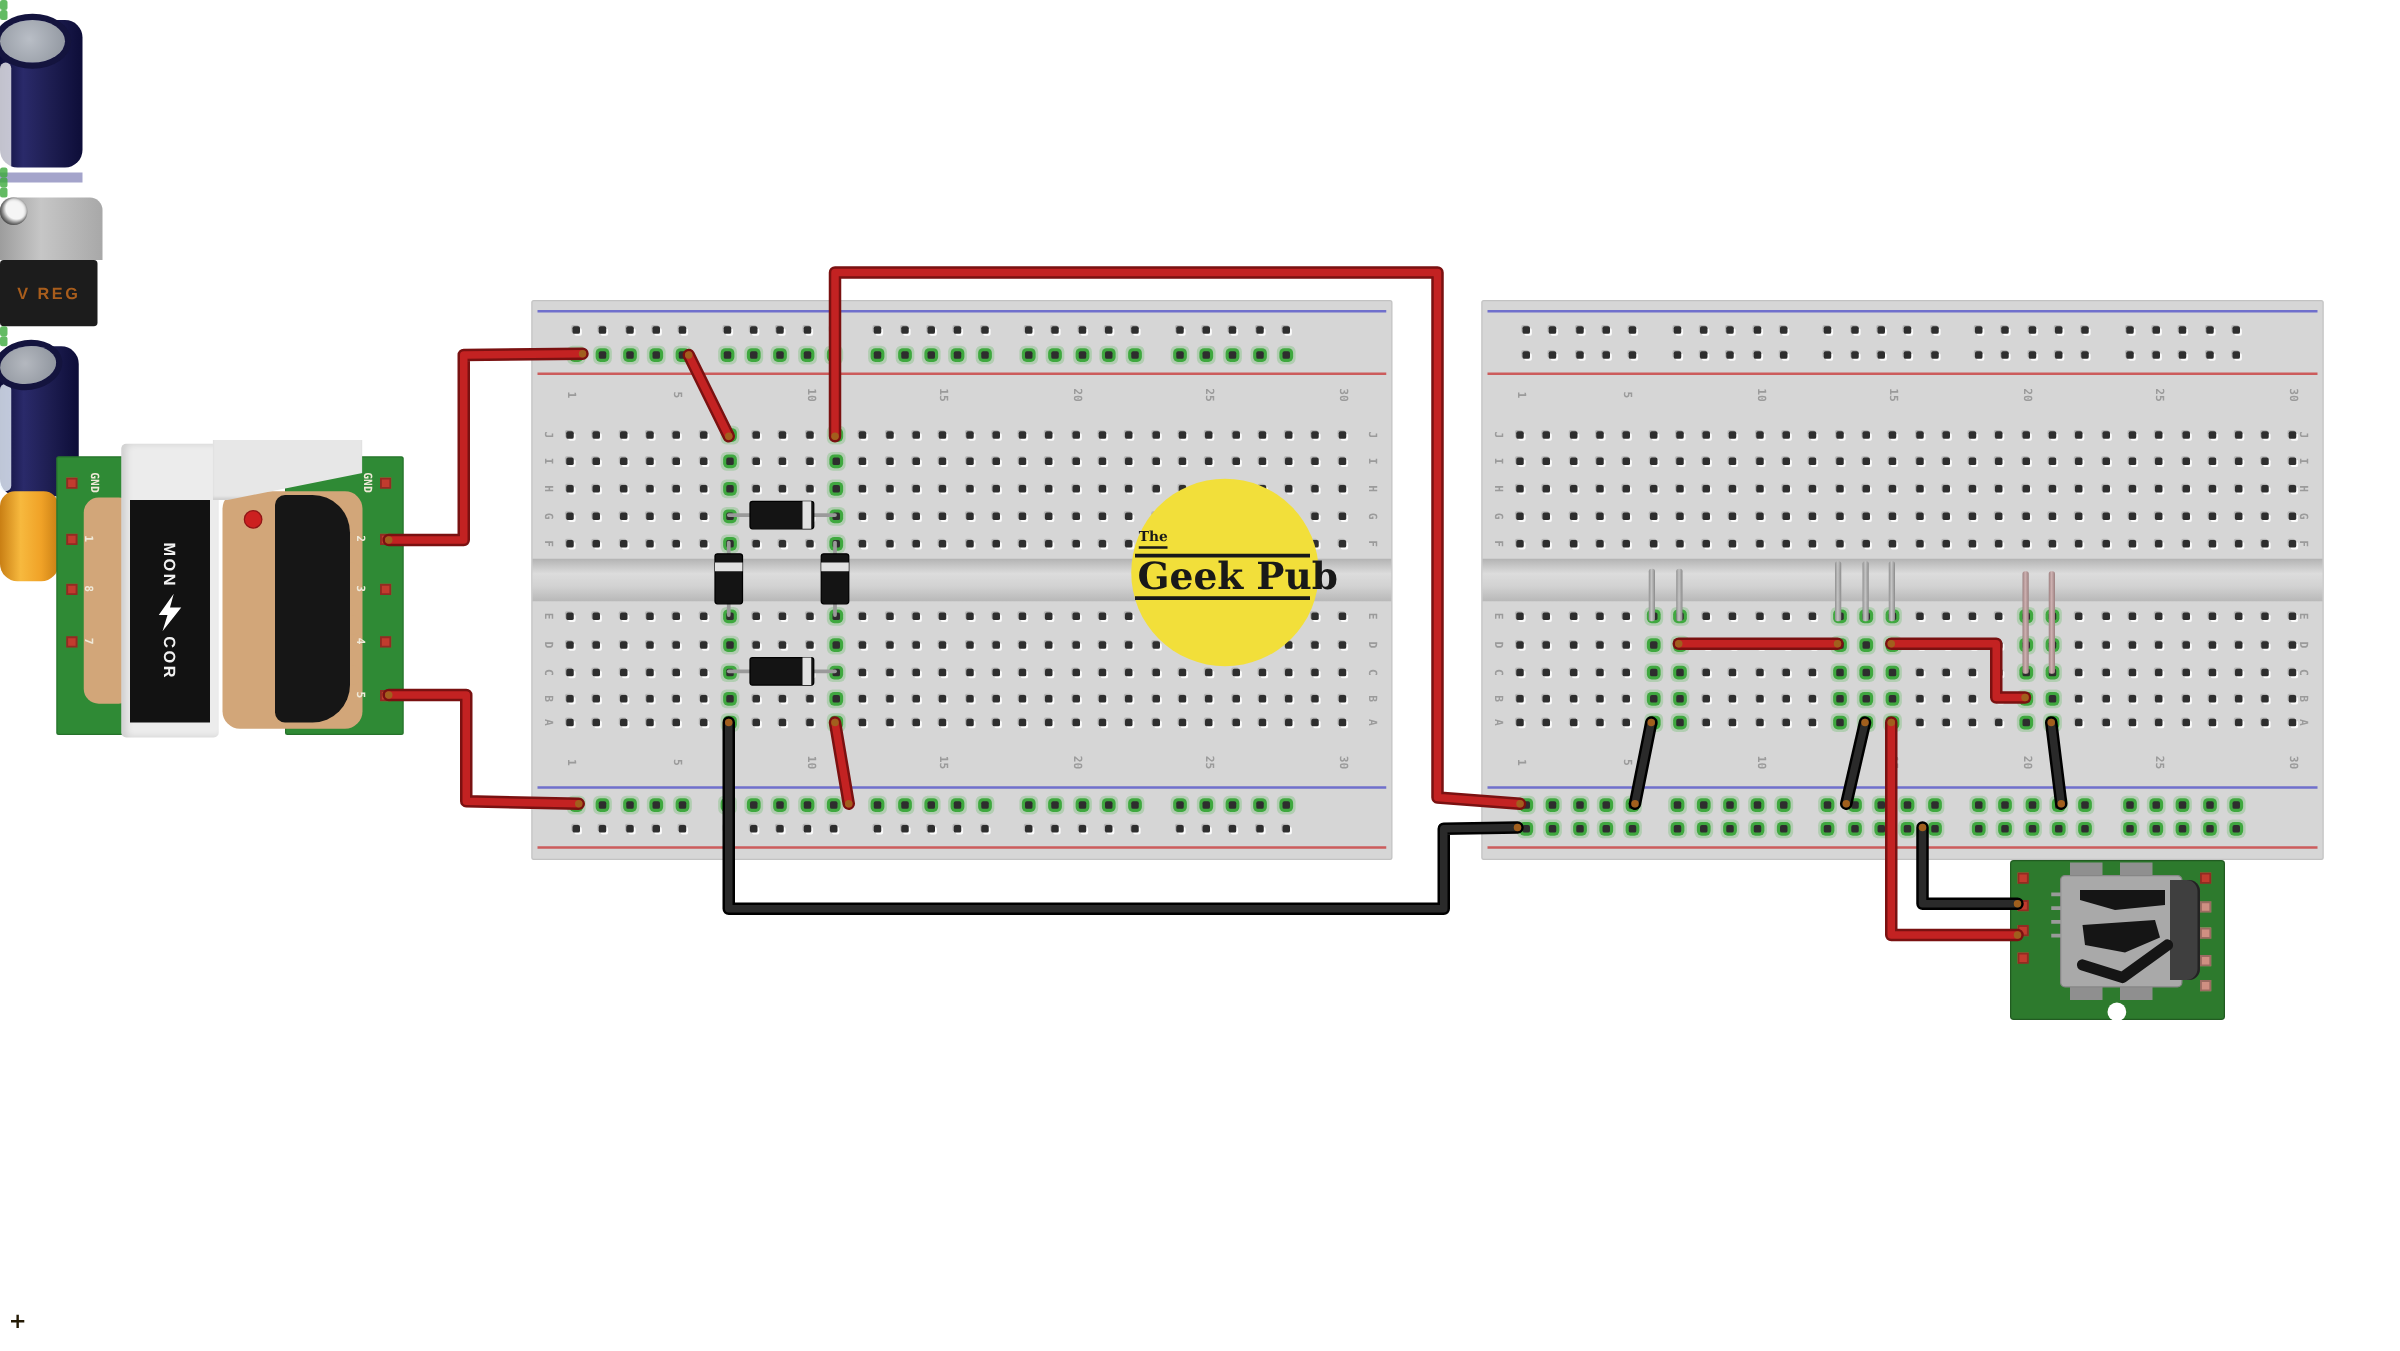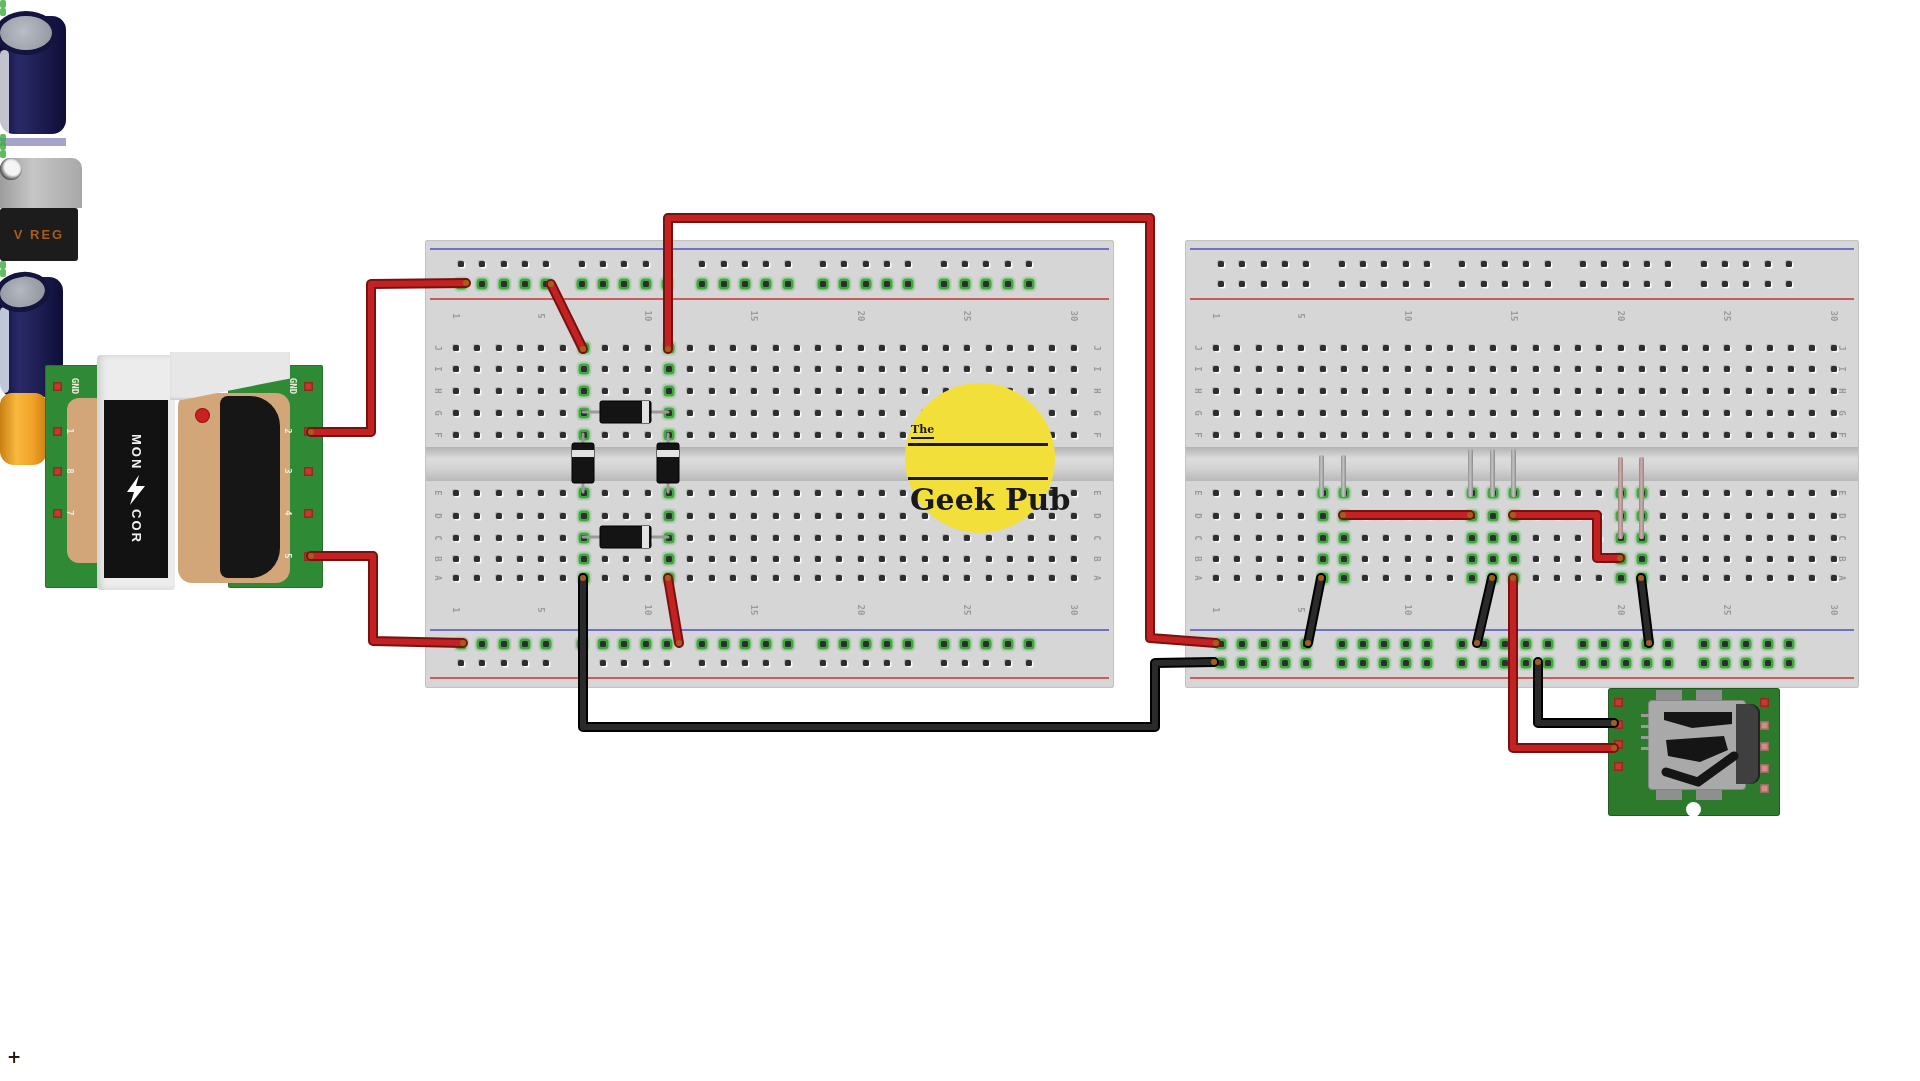--- a/index.html
+++ b/index.html
@@ -14,21 +14,21 @@
   .channel{position:absolute;left:0;background:linear-gradient(#b3b3b3,#dcdcdc 35%,#d2d2d2 65%,#b8b8b8);}
   .blabel{position:absolute;font:bold 9px "DejaVu Sans Mono",monospace;color:#9b9b9b;
           transform:rotate(90deg);transform-origin:center;width:18px;text-align:center;margin-left:-9px;}
   .pcb{position:absolute;background:#2f8a35;border-radius:2px;box-shadow:inset 0 0 0 1px rgba(0,0,0,.18);}
   .pad{position:absolute;width:9px;height:9px;background:#c23b2e;box-shadow:inset 0 0 0 1.5px rgba(0,0,0,.25);}
   .pinlabel{position:absolute;font:bold 9px "DejaVu Sans Mono",monospace;color:#efe9d8;
             transform:rotate(90deg);transform-origin:center;}
   #logo-circle{position:absolute;border-radius:50%;background:#f2df3a;}
   .logo-line{position:absolute;height:3px;background:#191919;}
   #logo-the{position:absolute;font:bold 11px "DejaVu Serif",serif;color:#191919;border-bottom:2px solid #191919;padding-bottom:1px;}
-  #logo-name{position:absolute;font:bold 30px "DejaVu Serif",serif;color:#191919;letter-spacing:0px;white-space:nowrap;margin-top:38px;}
+  #logo-name{position:absolute;font:bold 30px "DejaVu Serif",serif;color:#191919;letter-spacing:0px;white-space:nowrap;}
   .vtext{writing-mode:vertical-rl;font:bold 13px "Liberation Sans",sans-serif;color:#f2f2f2;letter-spacing:2px;}
   .leg{position:absolute;background:linear-gradient(90deg,#8f8f8f,#c4c4c4 45%,#8a8a8a);border-radius:2px;}
 </style>
 </head>
 <body>
 
 <div id="canvas">
 
   <div id="transformer" class="abs" style="left:45px;top:310px;width:278px;height:280px;">
     <div class="pcb" style="left:0px;top:55px;width:55px;height:223px;z-index:1;"></div>

